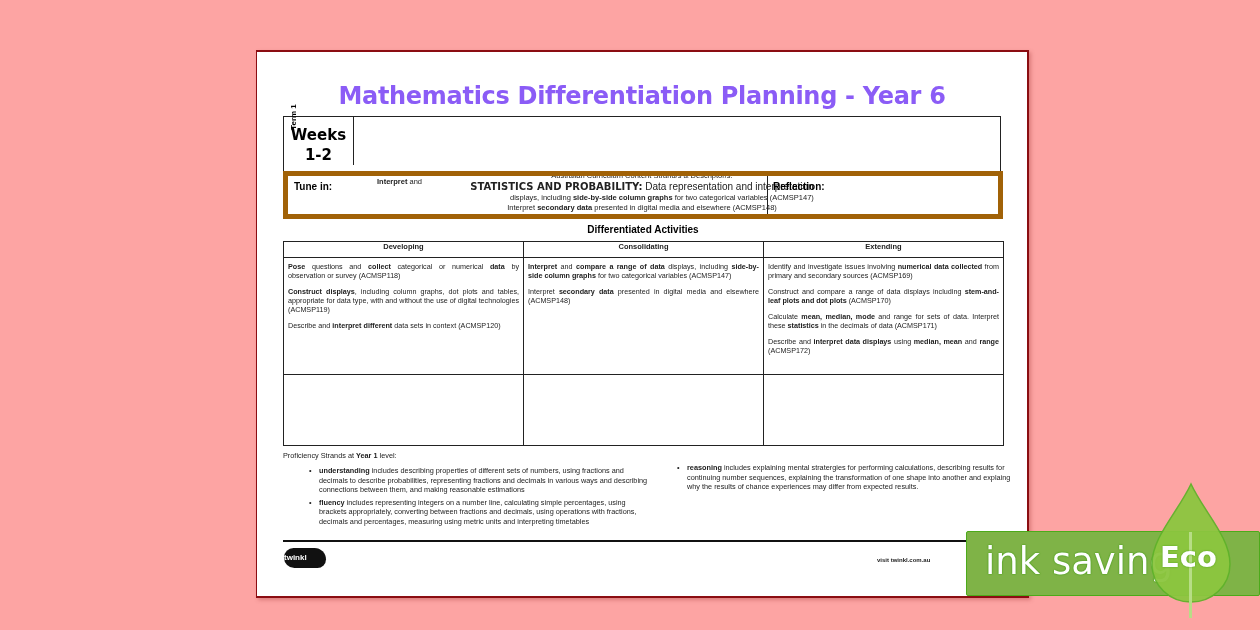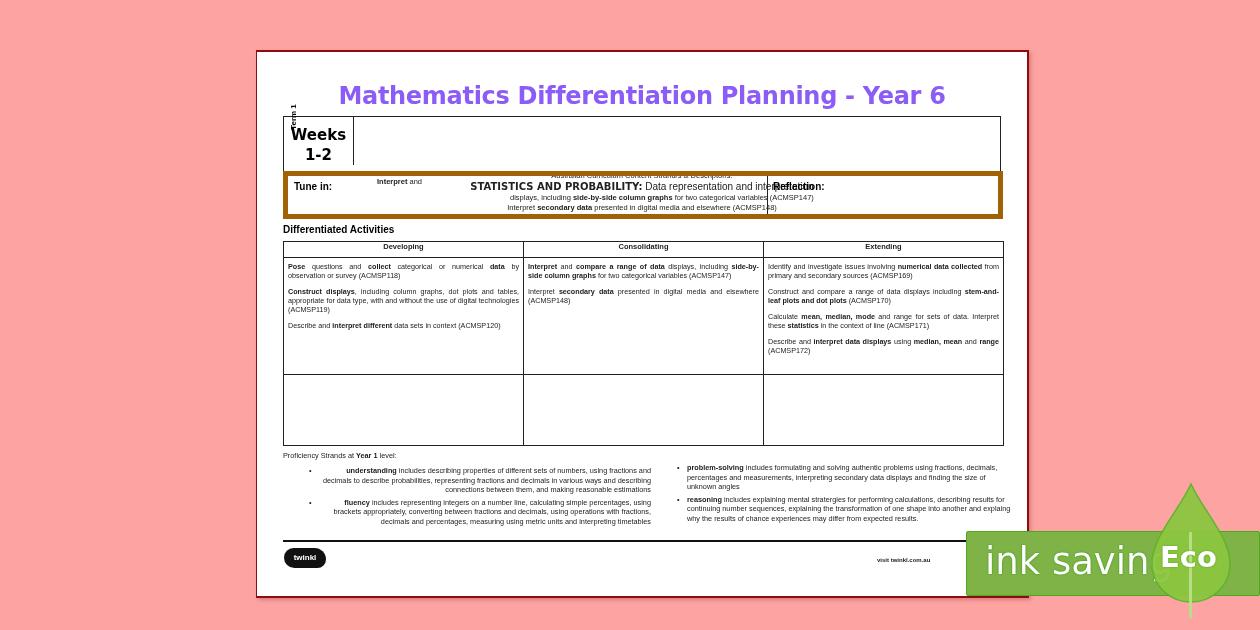--- a/index.html
+++ b/index.html
@@ -53,48 +53,48 @@
   .curric-cell .c-line1 { position: absolute; top: 28px; left: 226px; }
   .curric-cell .c-line2 { position: absolute; top: 38px; left: 0; right: 0; text-align: center; }
   .tune-box {
     position: absolute; left: 26px; top: 119px; width: 720px; height: 48px;
     border: 5px solid #a16207; box-sizing: border-box; display: flex;
   }
   .tune-box .tune { width: 480px; border-right: 1px solid #222; padding: 5px 6px; box-sizing: border-box; font-size: 10px; font-weight: bold; }
   .tune-box .refl { flex: 1; padding: 5px 5px; font-size: 10px; font-weight: bold; }
   .diff-title {
     position: absolute; left: 26px; width: 720px; top: 172px;
-    text-align: left; font-size: 10px; font-weight: bold;
+    text-align: center; font-size: 10px; font-weight: bold;
   }
   table.act {
     position: absolute; left: 26px; top: 189px; width: 721px;
     border-collapse: collapse; table-layout: fixed;
   }
   table.act th, table.act td { border: 1px solid #222; vertical-align: top; }
   table.act th { font-size: 7.5px; font-weight: bold; height: 15px; padding: 0; color: #222; }
   table.act td { font-size: 7.2px; line-height: 9px; padding: 4px 4px; color: #222; text-align: justify; }
   table.act td p { margin: 0 0 7px 0; }
   table.act tr.r1 td { height: 108px; margin-top: 40px; }
   table.act tr.r2 td { height: 62px; }
   .prof {
     position: absolute; left: 26px; top: 399px; width: 730px; font-size: 7.3px; color: #222;
   }
   .prof .plabel { margin: 0; }
   .prof ul { margin: 0; padding: 0; list-style: none; position: absolute; }
-  .prof ul.l { left: 28px; top: 15px; width: 340px; text-align: right; }
+  .prof ul.l { left: 28px; top: 15px; width: 340px; }
   .prof ul.r { left: 396px; top: 12px; width: 335px; }
   .prof li { position: relative; padding-left: 8px; line-height: 9.5px; margin-bottom: 3px; }
   .prof li::before { content: "•"; position: absolute; left: -2px; top: 0; }
   .footer-line {
     position: absolute; left: 26px; width: 720px; top: 488px; height: 2px; background: #111;
   }
   .logo {
     position: absolute; left: 27px; top: 496px; width: 42px; height: 20px;
     background: #111; border-radius: 10px 12px 9px 11px;
-    color: #fff; font-size: 8px; font-weight: bold; text-align: center; line-height: 19px;
+    color: #fff; font-size: 8px; font-weight: bold; line-height: 19px;
   }
   .visit {
     position: absolute; left: 620px; top: 505px; font-size: 6px; color: #222; font-weight: bold;
   }
   .eco-banner {
     position: absolute; left: 966px; top: 531px; width: 294px; height: 65px;
     background: #7fb347; border: 1px solid #4caa1a; box-sizing: border-box;
     border-radius: 2px;
   }
   .eco-text {
@@ -156,40 +156,39 @@
             <p><b>Construct displays</b><span>, including column graphs, dot plots and tables, appropriate for data type, with and without the use of digital technologies (ACMSP119)</span></p>
             <p><span>Describe and </span><b>interpret different</b><span> data sets in context (ACMSP120)</span></p>
           </td>
         <td>
             <p><b>Interpret</b><span> and </span><b>compare a range of data</b><span> displays, including </span><b>side-by-side column graphs</b><span> for two categorical variables (ACMSP147)</span></p>
             <p><span>Interpret </span><b>secondary data</b><span> presented in digital media and elsewhere (ACMSP148)</span></p>
           </td>
         <td>
             <p><span>Identify and investigate issues involving </span><b>numerical data collected</b><span> from primary and secondary sources (ACMSP169)</span></p>
             <p><span>Construct and compare a range of data displays including </span><b>stem-and-leaf plots and dot plots</b><span> (ACMSP170)</span></p>
-            <p><span>Calculate </span><b>mean, median, mode</b><span> and range for sets of data. Interpret these </span><b>statistics</b><span> in the context of line (ACMSP171)</span></p>
+            <p><span>Calculate </span><b>mean, median, mode</b><span> and range for sets of data. Interpret these </span><b>statistics</b><span> in the decimals of data (ACMSP171)</span></p>
             <p><span>Describe and </span><b>interpret data displays</b><span> using </span><b>median, mean</b><span> and </span><b>range</b><span> (ACMSP172)</span></p>
           </td>
       </tr>
       <tr class="r2">
         <td></td>
         <td></td>
         <td></td>
       </tr>
     </tbody>
   </table>
 
   <div class="prof">
     <p class="plabel"><span>Proficiency Strands at </span><b>Year 1</b><span> level:</span></p>
     <ul class="l">
         <li><b>understanding</b><span> includes describing properties of different sets of numbers, using fractions and decimals to describe probabilities, representing fractions and decimals in various ways and describing connections between them, and making reasonable estimations</span></li>
         <li><b>fluency</b><span> includes representing integers on a number line, calculating simple percentages, using brackets appropriately, converting between fractions and decimals, using operations with fractions, decimals and percentages, measuring using metric units and interpreting timetables</span></li>
       </ul>
     <ul class="r">
-        <li><b>problem-solving</b><span> includes formulating and solving authentic problems using fractions, decimals, percentages and measurements, interpreting secondary data displays and finding the size of unknown angles</span></li>
         <li><b>reasoning</b><span> includes explaining mental stratergies for performing calculations, describing results for continuing number sequences, explaining the transformation of one shape into another and explaing why the results of chance experiences may differ from expected results.</span></li>
       </ul>
   </div>
 
   <div class="footer-line"></div>
   <div class="logo">twinkl</div>
   <div class="visit">visit twinkl.com.au</div>
 </div>
 
 <div class="eco-banner"></div>

